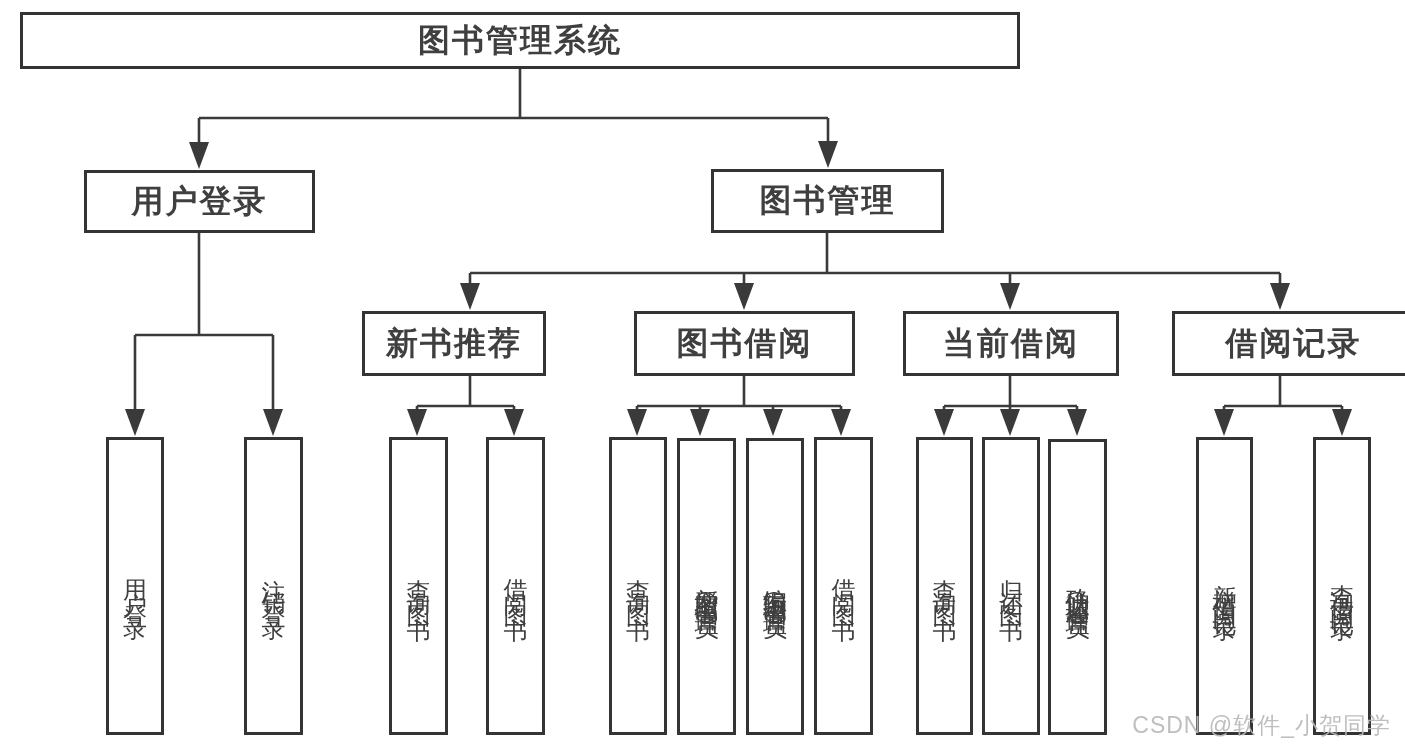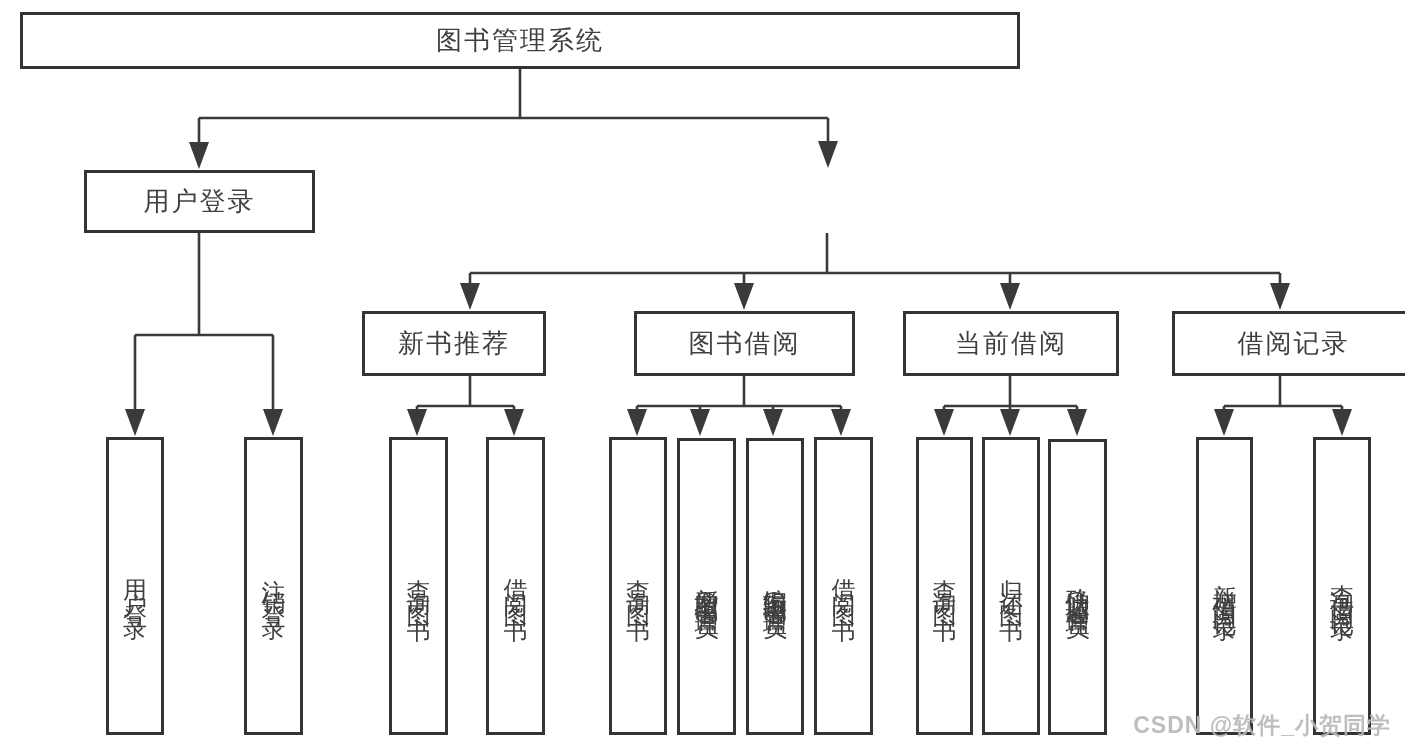--- a/index.html
+++ b/index.html
@@ -9,29 +9,29 @@
   body{width:1405px;height:747px;overflow:hidden;
        font-family:"Liberation Sans","DejaVu Sans",sans-serif;}
   .stage{position:relative;width:1405px;height:747px;background:var(--bg);}
   .wires{position:absolute;left:0;top:0;z-index:0;}
   .wires path.wire{stroke:var(--line);stroke-width:2.6;fill:none;}
   .wires path.heads{fill:var(--line);stroke:none;}
   .box{position:absolute;z-index:1;background:var(--bg);
        border:3px solid var(--border);box-sizing:border-box;
        display:flex;align-items:center;justify-content:center;
        color:var(--text);}
-  .hbox span{font-size:26px;letter-spacing:2px;white-space:nowrap;}
+  .hbox span{font-size:32px;letter-spacing:2px;white-space:nowrap;font-weight:bold;}
   .leaf span{writing-mode:vertical-rl;text-orientation:upright;
              font-size:24px;line-height:1;white-space:nowrap;}
   .leaf span.ls4{letter-spacing:13px;}
   .leaf span.ls6{letter-spacing:7px;}
   .leaf span.ls9{letter-spacing:4px;}
   .watermark{position:absolute;right:14px;bottom:6px;z-index:2;
              font-size:23px;color:var(--watermark);opacity:.92;
-             white-space:nowrap;letter-spacing:1px;font-weight:bold;}
+             white-space:nowrap;letter-spacing:1px;}
 </style>
 </head>
 <body>
 
 <div class="stage">
 
   <svg class="wires" width="1405" height="747" viewBox="0 0 1405 747">
     <path class="wire" d="
       M520,69 V118 M199,118 H828 M199,118 V144 M828,118 V144
       M199,233 V335 M135,335 H273 M135,335 V410 M273,335 V410
@@ -49,20 +49,23 @@
       M934,409 h20 L944,436 Z M1000,409 h20 L1010,436 Z M1067,409 h20 L1077,436 Z
       M1214,409 h20 L1224,436 Z M1332,409 h20 L1342,436 Z"></path>
   </svg>
 
   <div class="box hbox" style="left:20px;top:12px;width:1000px;height:57px">
     <span>图书管理系统</span>
   </div>
 
   <div class="box hbox" style="left:84px;top:170px;width:231px;height:63px">
     <span>用户登录</span>
+  </div>
+  <div class="box hbox" style="left:711px;top:169px;width:233px;height:64px">
+    <span>图书管理</span>
   </div>
 
   <div class="box hbox" style="left:362px;top:311px;width:184px;height:65px">
     <span>新书推荐</span>
   </div>
   <div class="box hbox" style="left:634px;top:311px;width:221px;height:65px">
     <span>图书借阅</span>
   </div>
   <div class="box hbox" style="left:903px;top:311px;width:216px;height:65px">
     <span>当前借阅</span>

